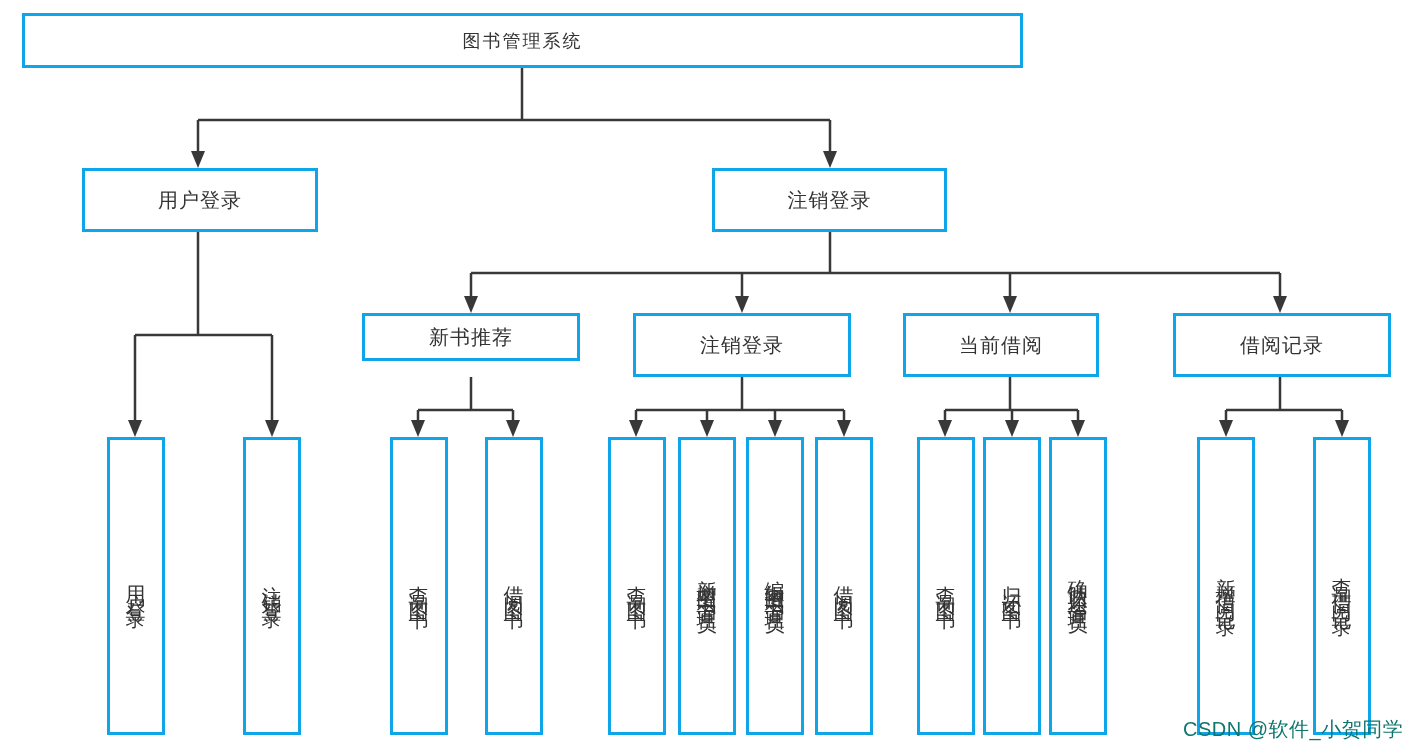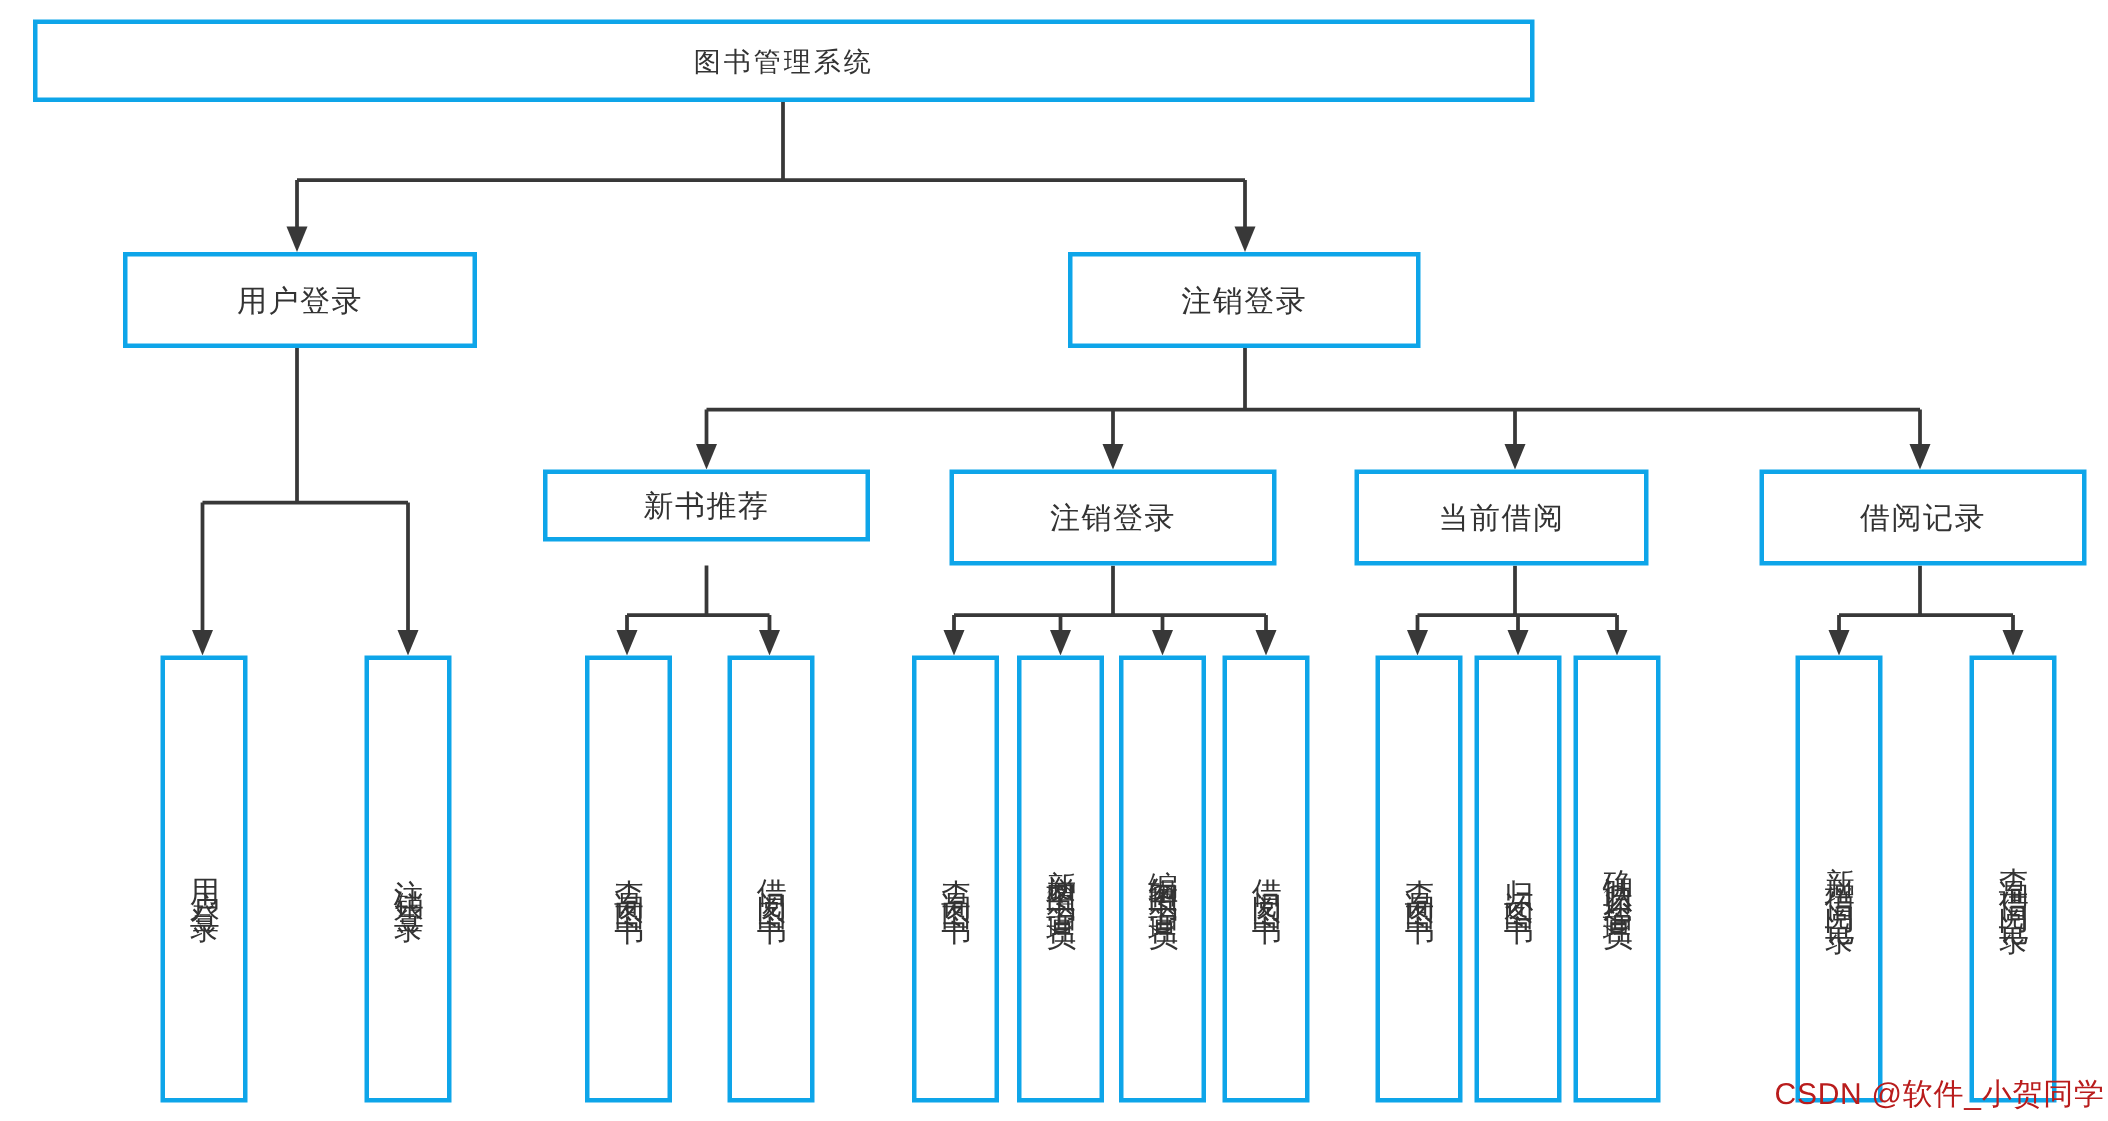--- a/index.html
+++ b/index.html
@@ -49,21 +49,21 @@
     color: #333333;
     white-space: nowrap;
   }
   .vtext.long { letter-spacing: 5px; }
   .watermark {
     position: absolute;
     left: 1183px;
     top: 716px;
     width: 218px;
     font-size: 20px;
-    color: #b91c1c;
+    color: #0f766e;
     letter-spacing: 0.5px;
     z-index: 3;
     white-space: nowrap;
   }
 </style>
 </head>
 <body>
 
 <div id="canvas">
 

